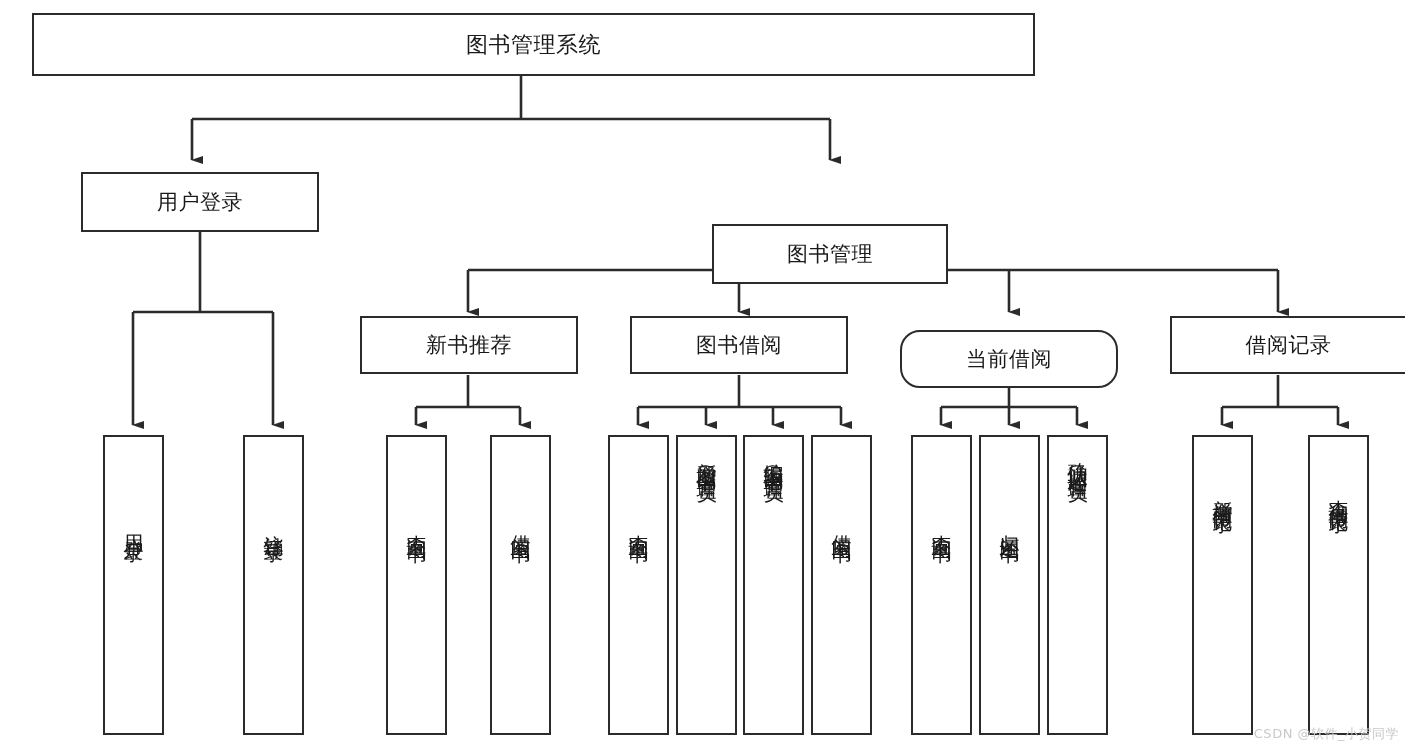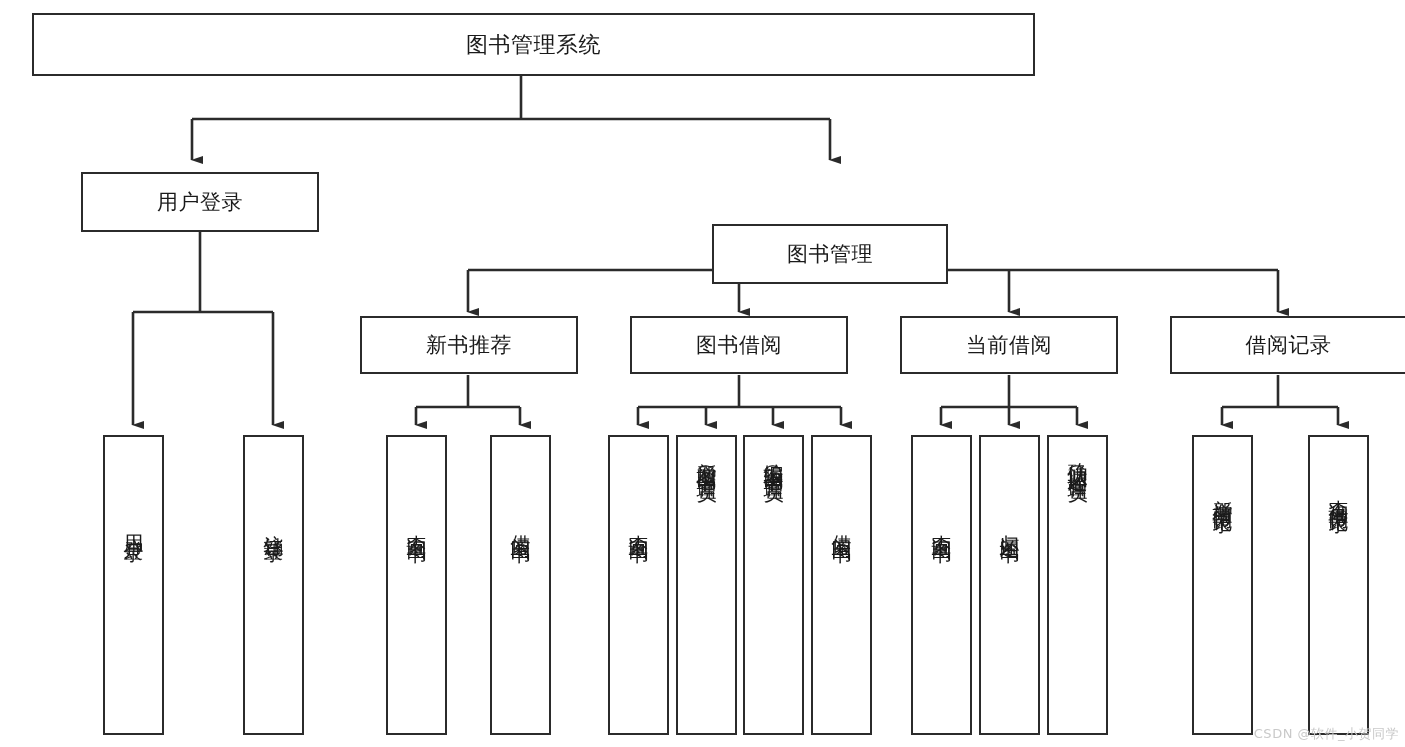--- a/index.html
+++ b/index.html
@@ -138,21 +138,21 @@
   <div class="node horiz" style="left:712px; top:176px; width:236px; height:60px;margin-top:48px;">
     <span class="label">图书管理</span>
   </div>
 
   <div class="node horiz" style="left:360px; top:316px; width:218px; height:58px;">
     <span class="label">新书推荐</span>
   </div>
   <div class="node horiz" style="left:630px; top:316px; width:218px; height:58px;align-items:center;">
     <span class="label">图书借阅</span>
   </div>
-  <div class="node horiz" style="left:900px; top:316px; width:218px; height:58px;">
+  <div class="node horiz" style="left:900px; top:330px; width:218px; height:58px;border-radius:20px;">
     <span class="label">当前借阅</span>
   </div>
   <div class="node horiz" style="left:1170px; top:316px; width:237px; height:58px;">
     <span class="label">借阅记录</span>
   </div>
 
   <div class="node leaf" style="left:103px; top:435px; width:61px; height:300px; padding-top:82px;">
     <span class="label">用户登录</span>
   </div>
   <div class="node leaf" style="left:243px; top:435px; width:61px; height:300px; padding-top:82px;">

